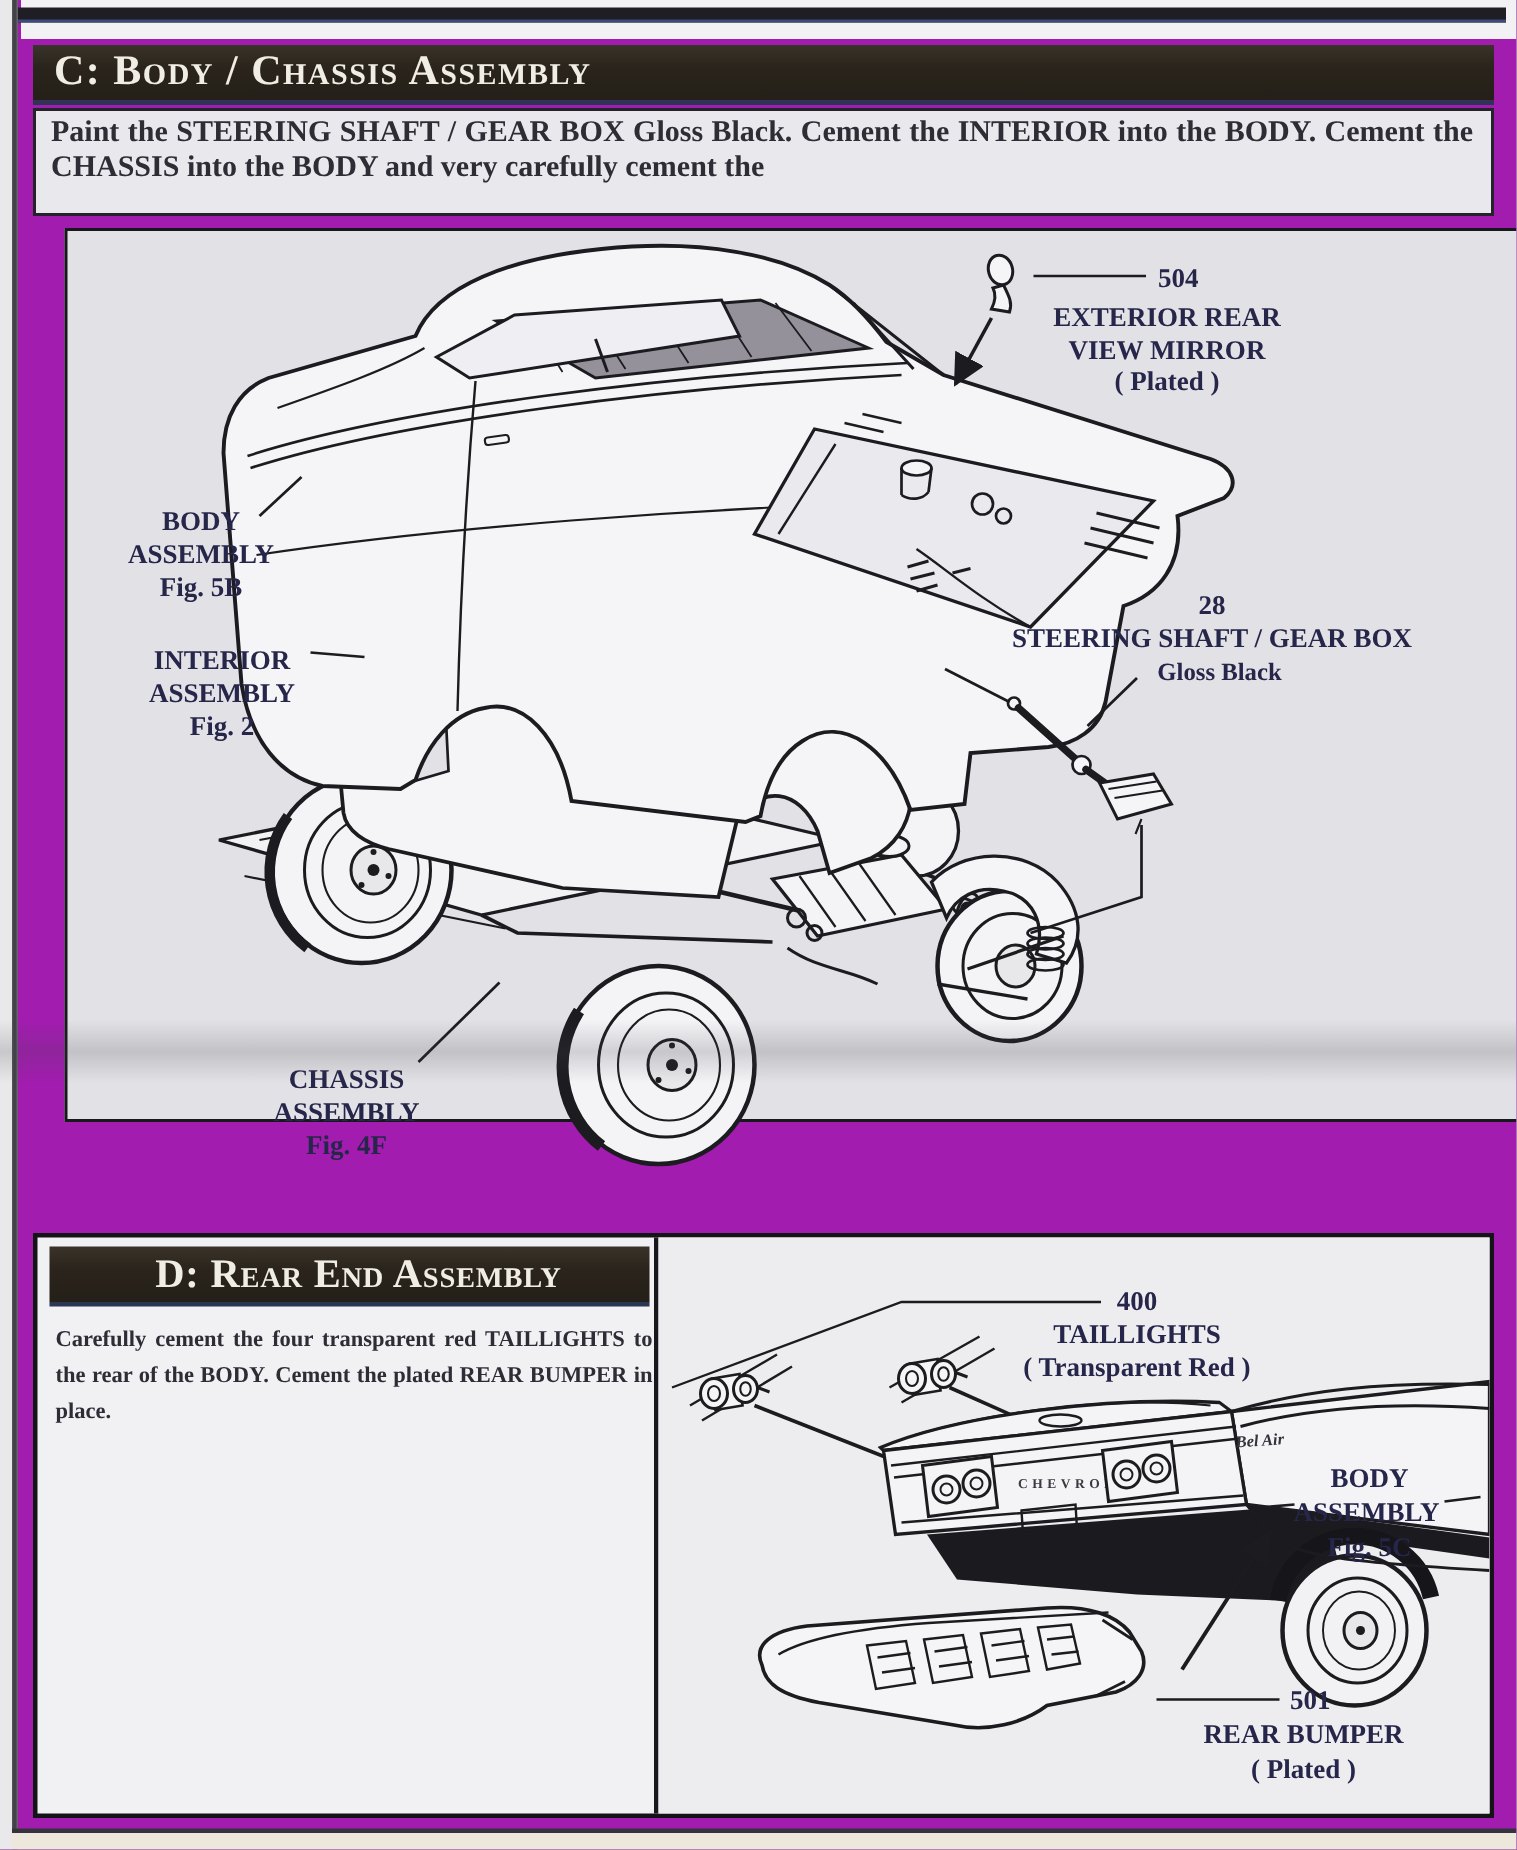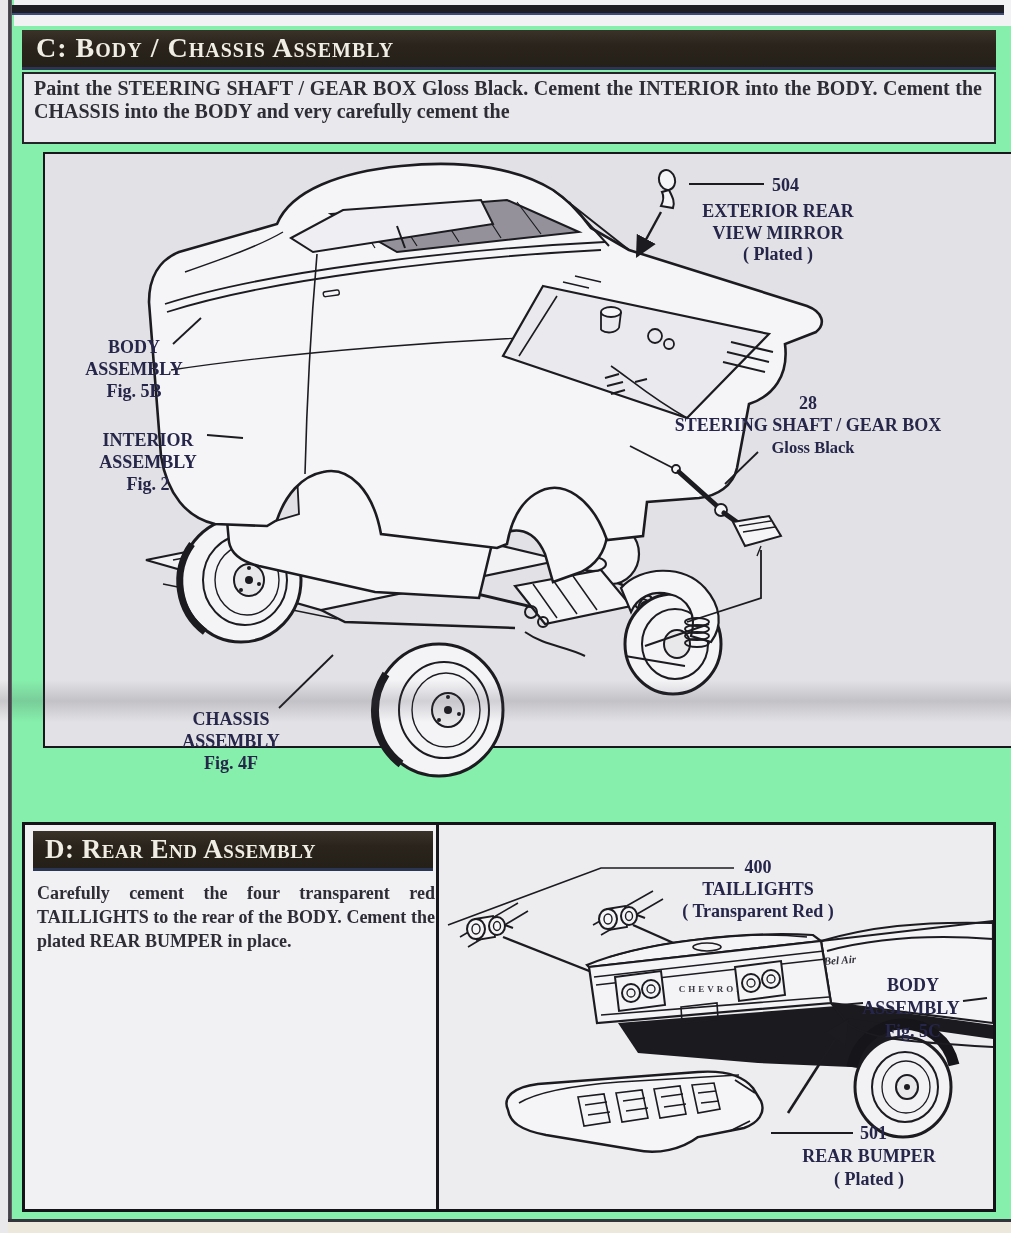--- a/index.html
+++ b/index.html
@@ -1,16 +1,16 @@
 <!DOCTYPE html>
 <html><head>
 <meta charset="utf-8">
 <style>
   html,body{margin:0;padding:0;background:#b9b8bc;}
-  .page{position:relative;width:1011px;height:1233px;background:#86efac;overflow:hidden;
+  .page{position:relative;width:1011px;height:1233px;background:#a21caf;overflow:hidden;
         font-family:"Liberation Serif",serif;}
   
   .edge-left{position:absolute;left:0;top:0;width:8px;height:1233px;background:#e9e8ea;}
   .edge-line{position:absolute;left:8px;top:0;width:4px;height:1233px;
              background:linear-gradient(90deg,#55545a,#3c3b42,#6d6c72);}
   .fold-shadow{position:absolute;left:0;top:680px;width:1011px;height:42px;
                background:linear-gradient(180deg,rgba(70,68,78,0) 0%,rgba(70,68,78,.20) 50%,rgba(70,68,78,0) 100%);
                pointer-events:none;z-index:40;}
   .top-strip{position:absolute;left:14px;top:0;width:997px;height:26px;background:#f2f1f4;}
   .top-band{position:absolute;left:12px;top:5px;width:992px;height:8px;background:#1f1e24;
@@ -18,30 +18,30 @@
   .bottom-line{position:absolute;left:8px;top:1219px;width:1003px;height:3px;background:#35343c;}
   .bottom-strip{position:absolute;left:8px;top:1222px;width:1003px;height:11px;background:#ece8dc;}
 
   
   .bar{background:linear-gradient(180deg,#3a332a 0%,#2a241c 40%,#241f18 100%);
        color:#f0ede5;font-weight:bold;font-variant:small-caps;
        border-bottom:3px solid #2b3554;box-sizing:border-box;}
   .bar-c{position:absolute;left:22px;top:30px;width:974px;height:40px;
          font-size:28px;line-height:36px;padding-left:14px;letter-spacing:1px;}
   .bar-d{position:absolute;left:8px;top:6px;width:400px;height:40px;
-         font-size:27px;line-height:36px;padding-left:12px;letter-spacing:.5px;}
+         font-size:27px;line-height:36px;padding-left:12px;letter-spacing:.5px;text-align:center;}
 
   
   .instr-box{position:absolute;left:22px;top:72px;width:974px;height:72px;
              background:#e9e8ec;border:2px solid #232329;box-sizing:border-box;
              display:flex;gap:26px;padding:3px 12px 0 10px;}
   .instr-col{flex:1;font-weight:bold;font-size:20px;line-height:23px;color:#2e2d36;
              text-align:justify;}
   .d-text{position:absolute;left:12px;top:56px;width:398px;
-          font-weight:bold;font-size:18px;line-height:24px;color:#2e2d36;text-align:justify;}
+          font-weight:bold;font-size:15px;line-height:24px;color:#2e2d36;text-align:justify;}
 
   
   .fig-c{position:absolute;left:22px;top:152px;width:974px;height:596px;
          background:#e2e1e5;border:2px solid #17171c;box-sizing:border-box;margin-left:21px;}
   .box-d{position:absolute;left:22px;top:822px;width:974px;height:390px;
          background:#f1f0f3;border:3px solid #141418;box-sizing:border-box;}
   .d-divider{position:absolute;left:411px;top:0;width:3px;height:384px;background:#17171c;}
   .fig-d{position:absolute;left:414px;top:0;width:554px;height:384px;background:#edecef;}
 
   svg{display:block;}

